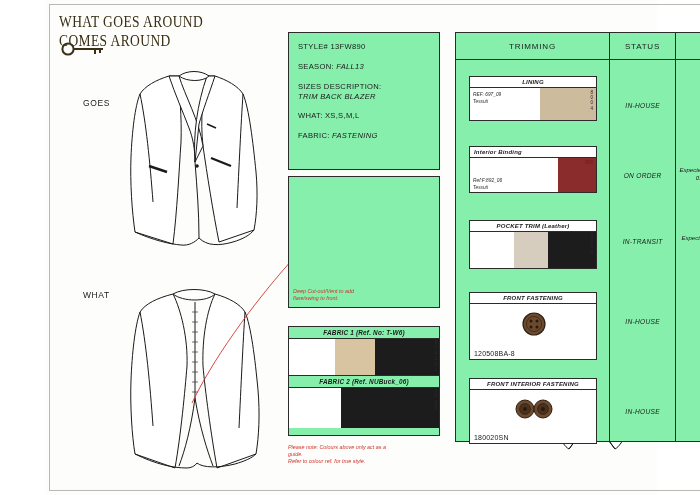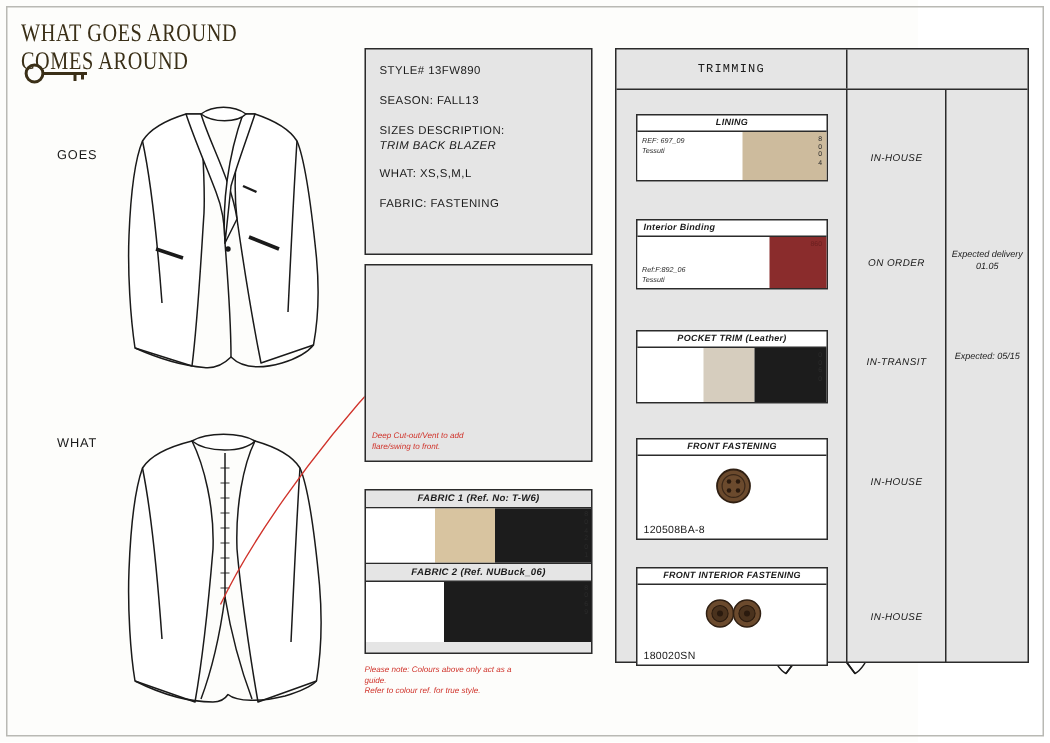--- a/index.html
+++ b/index.html
@@ -13,20 +13,21 @@
     font-family: "Liberation Sans", sans-serif;
     color: #1a1a1a;
     overflow: hidden;
   }
   .sheet {
     position: relative;
     width: 612px;
     height: 495px;
     background: #fdfdfb;
     box-sizing: border-box;
+    margin-left: 45px;
   }
   .sheet-border {
     position: absolute;
     left: 4px; top: 4px;
     width: 692px; height: 487px;
     border: 1px solid #b9b9b4;
     box-sizing: border-box;
     pointer-events: none;
   }
 
@@ -73,38 +74,38 @@
     position: absolute;
     left: 145px; top: 245px;
     width: 115px; height: 160px;
     pointer-events: none;
   }
 
   
   .panel {
     position: absolute;
     border: 1px solid #2b2b2b;
-    background: #e5e5e5;
+    background: #86efac;
     box-sizing: border-box;
   }
 
   
   #spec-panel {
     left: 243px; top: 32px;
     width: 152px; height: 138px;
     padding: 9px 8px 0 9px;
   }
   .spec-row {
     font-size: 7.6px;
     letter-spacing: 0.3px;
     line-height: 10px;
     margin-bottom: 10px;
     white-space: nowrap;
   }
-  .spec-row .val { }
+  .spec-row .val { font-style: italic; }
   .spec-row.two-line { margin-bottom: 7px; }
   .spec-sub {
     font-size: 7.6px;
     font-style: italic;
     letter-spacing: 0.3px;
     margin: -7px 0 10px 0;
   }
 
   
   #deepcut-panel {
@@ -164,21 +165,20 @@
   .trim-head {
     display: flex;
     height: 26px;
     border-bottom: 1px solid #2b2b2b;
     font-size: 8px;
     letter-spacing: 0.8px;
   }
   .trim-head > div {
     display: flex; align-items: center; justify-content: center;
     box-sizing: border-box;
-    font-family: Liberation Mono, monospace;
   }
   .col-trim   { width: 154px; border-right: 1px solid #2b2b2b; }
   .col-status { width: 66px;  border-right: 1px solid #2b2b2b; }
   .col-date   { width: 54px; }
 
   .trim-body { display: flex; height: 382px; }
   .body-trim   { width: 154px; border-right: 1px solid #2b2b2b; position: relative; }
   .body-status { width: 66px;  border-right: 1px solid #2b2b2b; position: relative; }
   .body-date   { width: 54px; position: relative; }
 
@@ -381,20 +381,21 @@
 
   <div class="fabric-note">
     <div>Please note: Colours above only act as a</div>
     <div>guide.</div>
     <div>Refer to colour ref. for true style.</div>
   </div>
 
   <div class="panel" id="trim-table">
     <div class="trim-head">
       <div class="col-trim">TRIMMING</div>
+      <div class="col-status">STATUS</div>
     </div>
 
     <div class="trim-body">
 
       <div class="body-trim">
 
         <div class="trim-card" style="top:16px;">
           <div class="card-title">LINING</div>
           <div class="card-body" style="height:32px;display:flex;">
             <div style="width:70px;background:#ffffff;"></div>

